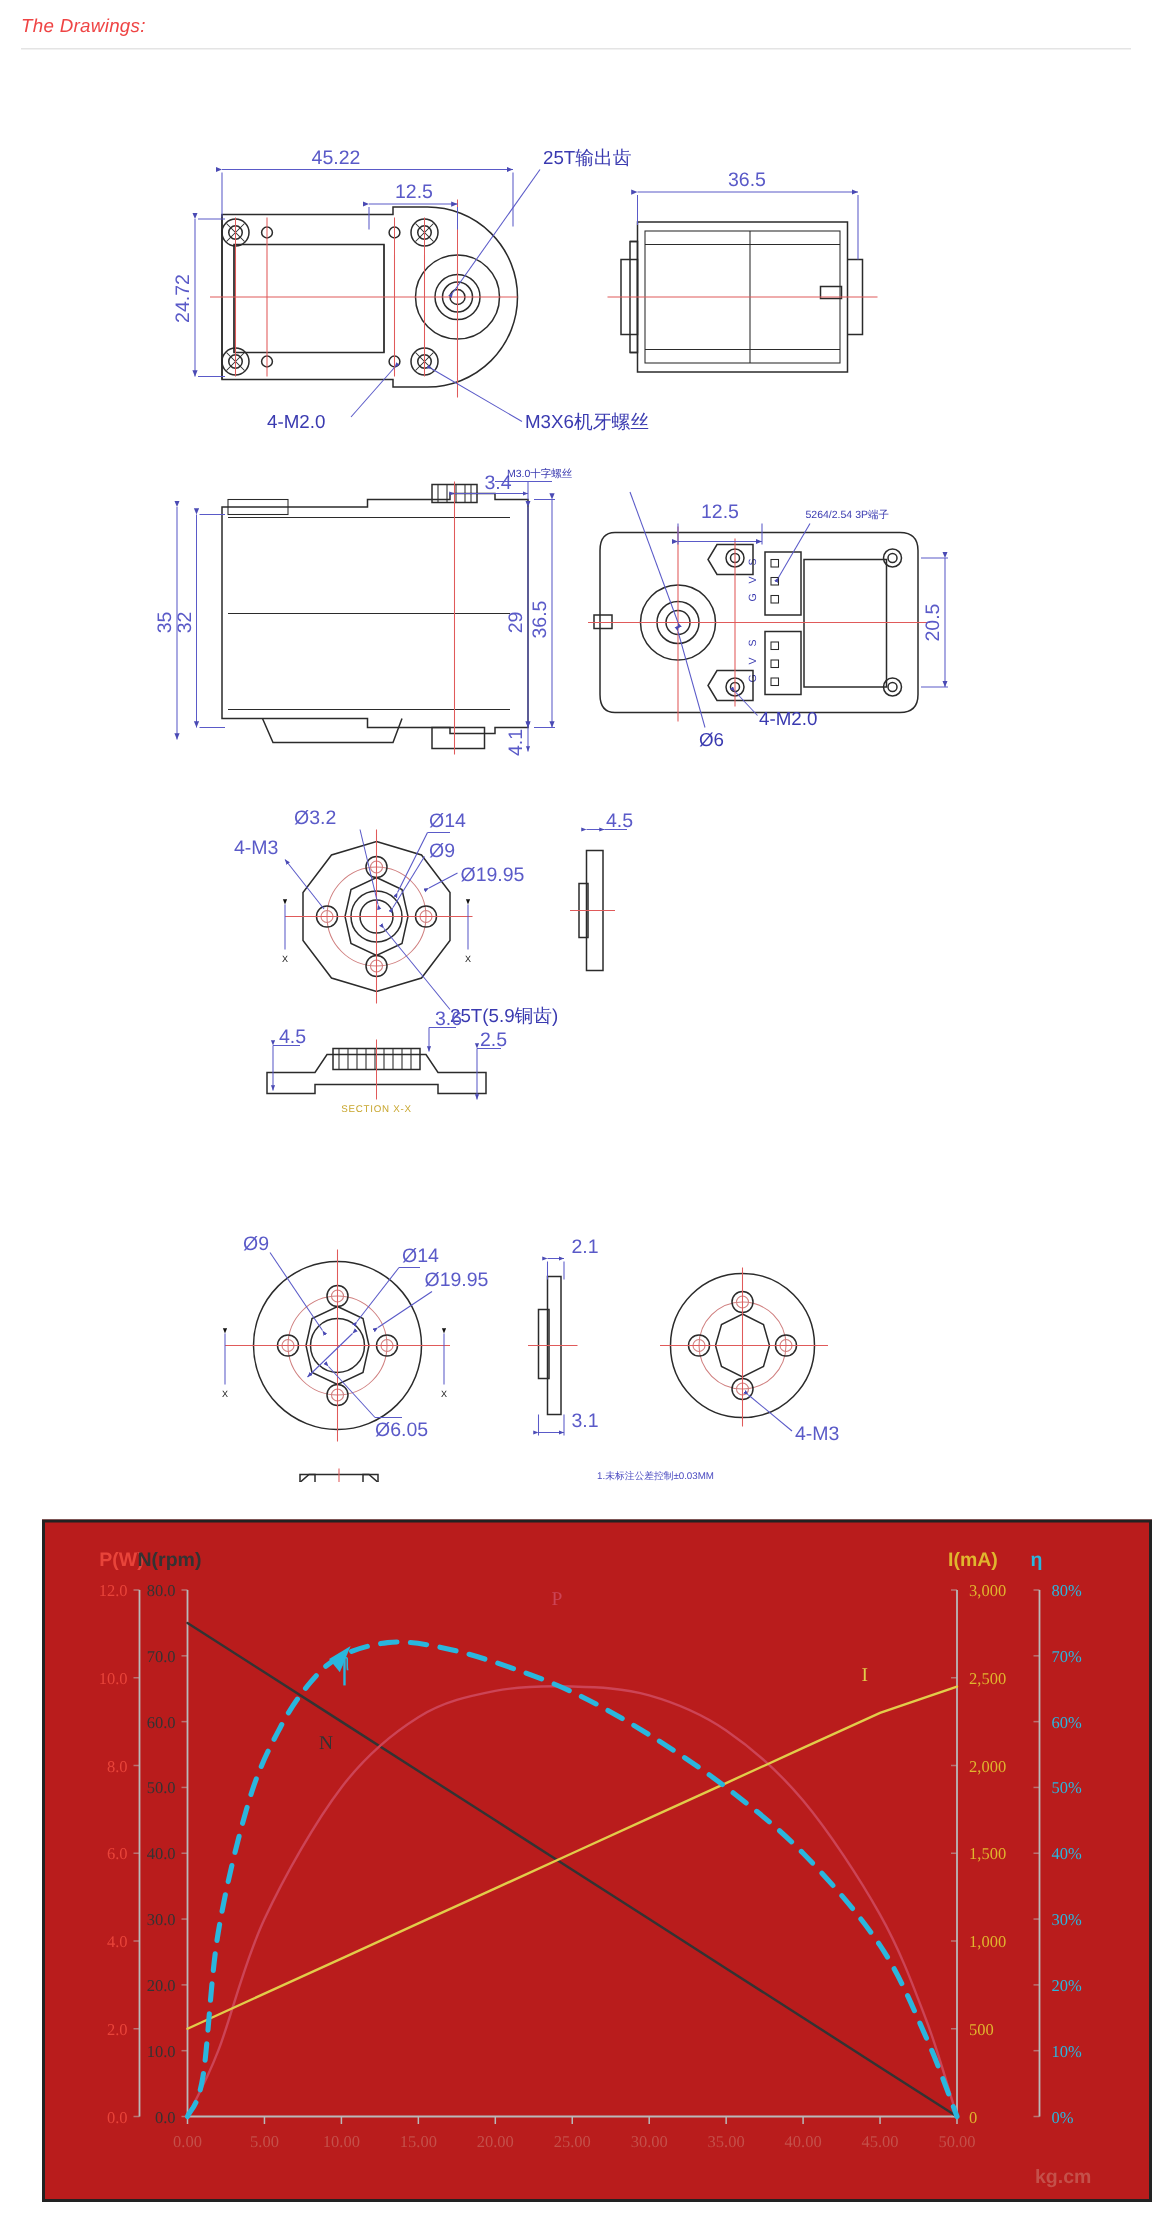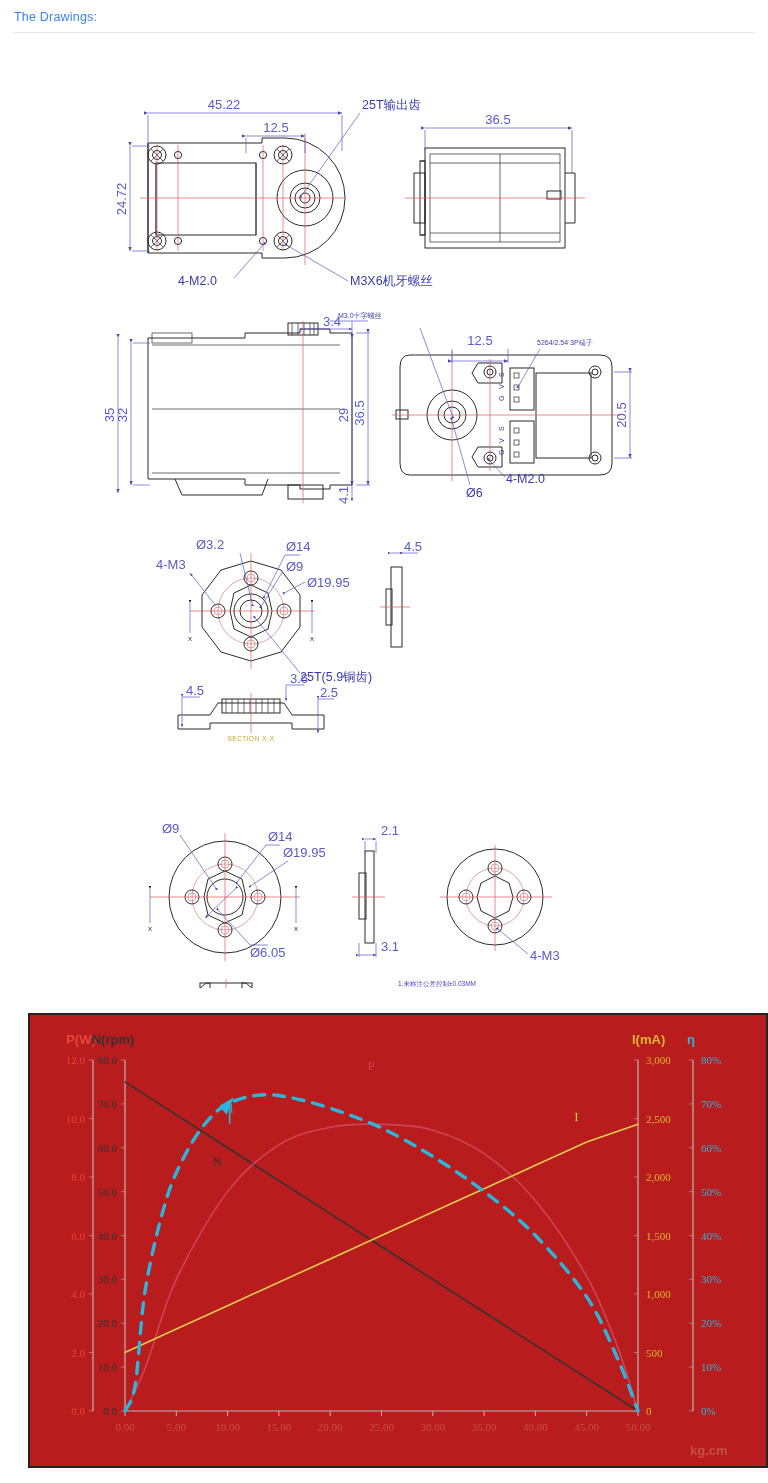--- a/index.html
+++ b/index.html
@@ -6,21 +6,21 @@
   html, body { margin:0; padding:0; }
   body {
     width:768px; height:1483px;
     background:#ffffff;
     font-family:"Liberation Sans", sans-serif;
     overflow:hidden;
     position:relative;
   }
   
   #header { padding:10px 14px 0 14px; }
-  #header-title { color:#3b82f6; font-size:12.5px; letter-spacing:.2px; }
+  #header-title { color:#ef4444; font-size:12.5px; letter-spacing:.2px;font-style:italic; }
   #header-rule { margin:8px 14px 0 14px; height:1px; background:#e4e4e4; }
 
   
   #drawings { position:relative; width:768px; height:955px;text-decoration:underline; }
   #drawings svg { position:absolute; left:0; top:0; }
 
   
   #chart-block {
     position:absolute; left:28px; top:1013px;
     width:740px; height:455px;

